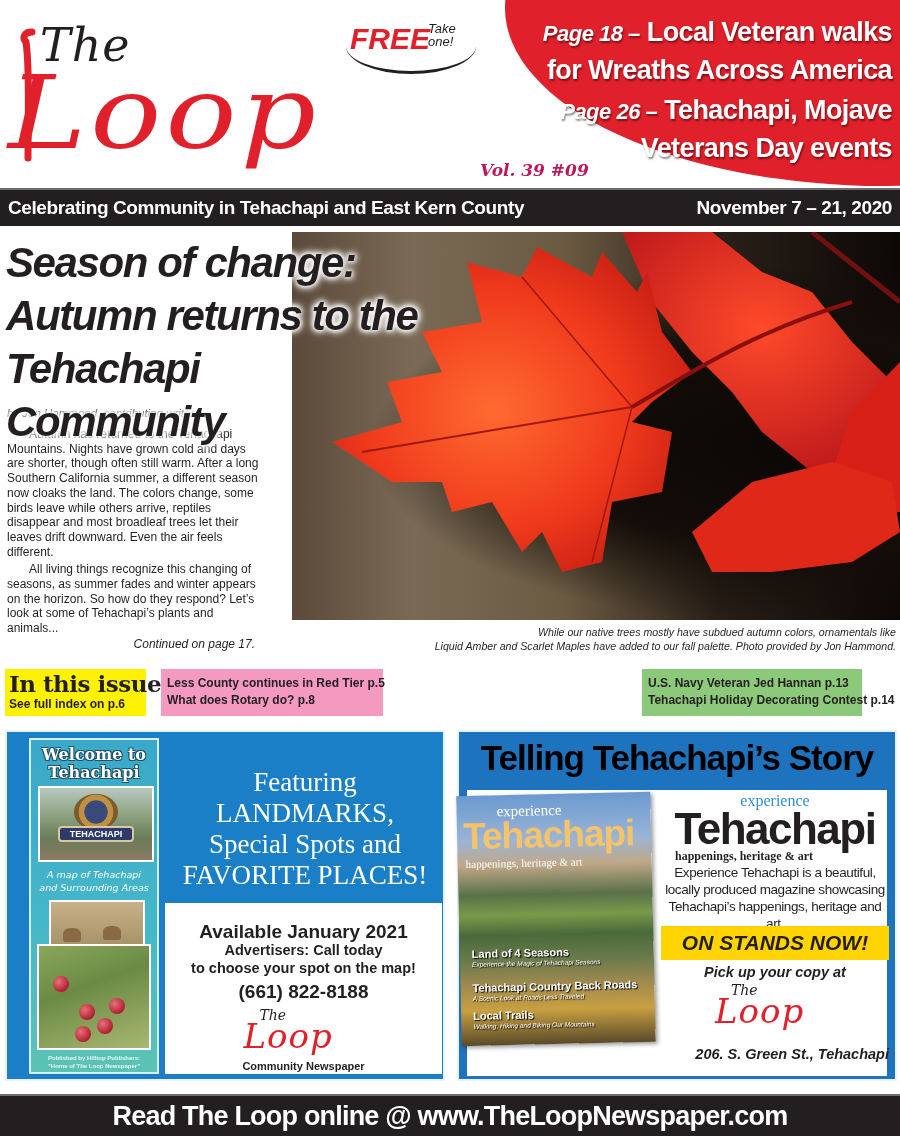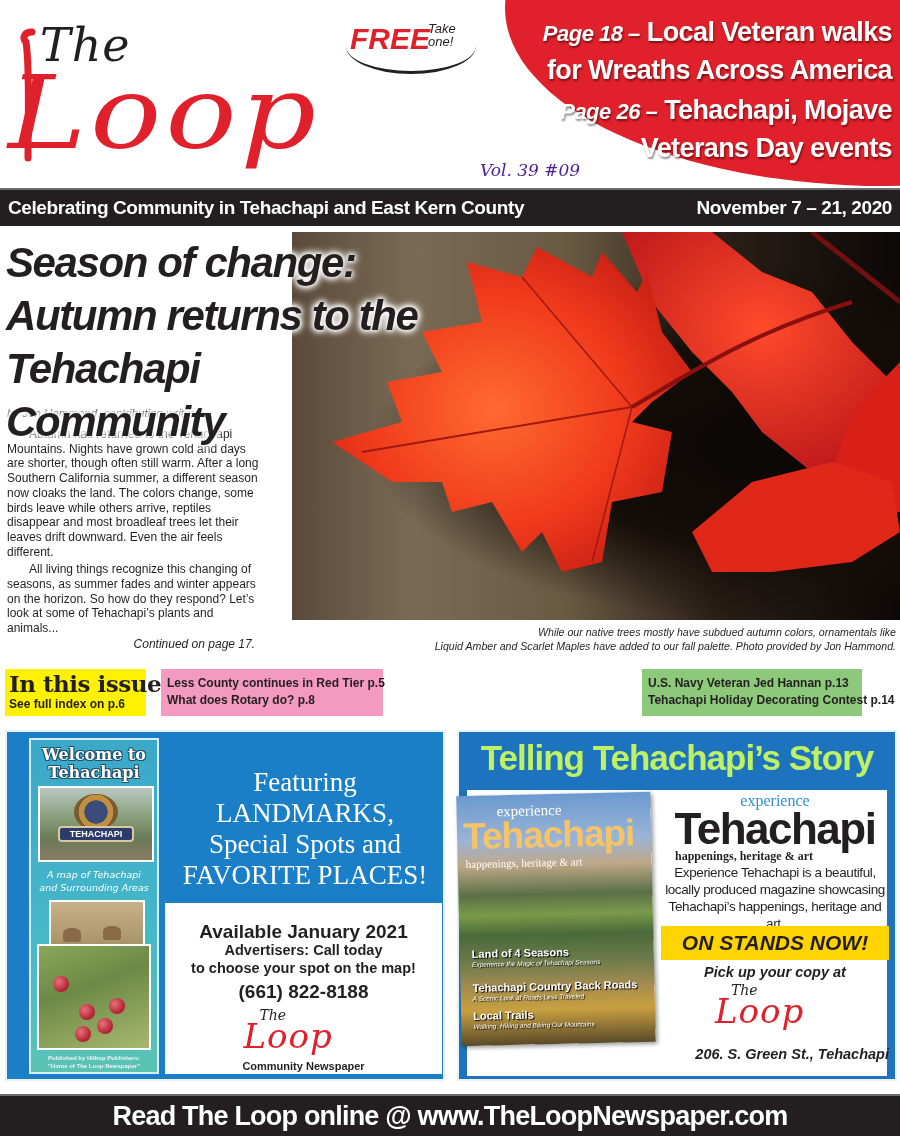--- a/index.html
+++ b/index.html
@@ -8,21 +8,21 @@
 
   
   .masthead { position: absolute; left: 0; top: 0; width: 900px; height: 188px; overflow: hidden; }
   .logo-the { position: absolute; left: 40px; top: 18px; font-family: "DejaVu Serif", serif; font-style: italic; font-size: 46px; color: #231f20; letter-spacing: 1px; }
   .logo-loop { position: absolute; left: 8px; top: 62px; font-family: "DejaVu Serif", serif; font-style: italic; font-size: 118px; line-height: 1; color: #e0202a; letter-spacing: 4px; transform: scaleY(0.86); transform-origin: top left; }
   .logo-bigL { position: absolute; left: 18px; top: 28px; width: 20px; height: 142px; }
   .free-badge { position: absolute; left: 346px; top: 20px; width: 132px; height: 54px; }
   .free-text { position: absolute; left: 4px; top: 2px; font-family: "Liberation Sans", sans-serif; font-weight: bold; font-style: italic; font-size: 30px; color: #e0202a; }
   .take-text { position: absolute; left: 82px; top: 2px; font-family: "Liberation Sans", sans-serif; font-style: italic; font-size: 13px; line-height: 13px; color: #231f20; }
   .free-swoosh { position: absolute; left: 0; top: 22px; width: 130px; height: 32px; border-bottom: 3px solid #231f20; border-radius: 0 0 70px 70px / 0 0 30px 30px; }
-  .vol { position: absolute; left: 480px; top: 160px; font-family: "DejaVu Serif", serif; font-style: italic; font-size: 17px; color: #4c1d95; }
+  .vol { position: absolute; left: 480px; top: 160px; font-family: "DejaVu Serif", serif; font-style: italic; font-size: 17px; color: #be185d; font-weight: bold; }
 
   .red-banner { position: absolute; left: 505px; top: -170px; width: 760px; height: 356px; background: #e0202a; border-radius: 50%; }
   .banner-text { position: absolute; right: 8px; top: 14px; width: 400px; text-align: right; color: #fff; font-family: "Liberation Sans", sans-serif; font-weight: bold; text-shadow: 1px 2px 2px rgba(0,0,0,0.45); }
   .banner-line { font-size: 27px; line-height: 36px; letter-spacing: -0.6px; white-space: nowrap; }
   .banner-line .pg { font-style: italic; font-size: 22px; letter-spacing: -0.5px; }
   .banner-gap { height: 4px; }
 
   
   .tagline-bar { position: absolute; left: 0; top: 188px; width: 900px; height: 38px; background: #231f20; border-top: 2px solid #6d6e71; color: #fff; display: flex; align-items: center; justify-content: space-between; padding: 0 8px 0 8px; }
   .tagline-text { font-weight: bold; font-size: 19px; letter-spacing: -0.4px; }
@@ -74,21 +74,21 @@
   .map-headline { position: absolute; left: 160px; top: 4px; width: 276px; text-align: center; font-family: "Liberation Serif", serif; color: #fff; font-size: 27px; line-height: 31px; }
   .map-white { position: absolute; left: 158px; top: 171px; width: 277px; height: 171px; background: #fff; text-align: center; color: #231f20; }
   .map-avail { margin-top: 20px; font-weight: bold; font-size: 19px; line-height: 18px; }
   .map-call { font-weight: bold; font-size: 14.5px; line-height: 18px; }
   .map-phone { font-weight: bold; font-size: 19px; line-height: 26px; margin-top: 2px; }
   .mini-logo { position: relative; width: 160px; height: 50px; margin: 2px auto 0; }
   .mini-the { position: absolute; left: 36px; top: 0; font-family: "DejaVu Serif", serif; font-style: italic; font-size: 14px; color: #231f20; }
   .mini-loop { position: absolute; left: 20px; top: 10px; font-family: "DejaVu Serif", serif; font-style: italic; font-size: 34px; line-height: 38px; color: #e0202a; letter-spacing: 1px; }
   .map-community { font-weight: bold; font-size: 11px; line-height: 14px; margin-top: 2px; }
 
-  .story-title { position: absolute; left: 0; top: 4px; width: 100%; text-align: center; color: #bef264; font-weight: bold; font-size: 35px; line-height: 44px; letter-spacing: -1px; }
+  .story-title { position: absolute; left: 0; top: 4px; width: 100%; text-align: center; color: #000000; font-weight: bold; font-size: 35px; line-height: 44px; letter-spacing: -1px; }
   .story-white { position: absolute; left: 8px; top: 58px; width: 420px; height: 286px; background: #fff; }
   .mag-cover { position: absolute; left: -8px; top: 4px; width: 194px; height: 250px; transform: rotate(-1.3deg);
     background: linear-gradient(180deg, #6b9ad0 0%, #9ab4d6 18%, #c0a888 28%, #5a7048 40%, #7a9a4a 48%, #4a6a3a 56%, #6a7a4a 66%, #a08a50 76%, #c8a040 86%, #5a4a2a 100%); box-shadow: 2px 2px 4px rgba(0,0,0,0.4); }
   .mag-exp { position: absolute; left: 40px; top: 8px; font-family: "Liberation Serif", serif; font-size: 15px; color: #fff; }
   .mag-teh { position: absolute; left: 6px; top: 20px; font-weight: bold; font-size: 37px; color: #f5c46a; letter-spacing: -1px; }
   .mag-hap { position: absolute; left: 8px; top: 62px; font-family: "Liberation Serif", serif; font-size: 11px; color: #fff; }
   .mag-item { position: absolute; left: 12px; color: #fff; text-shadow: 1px 1px 1px #000; }
   .mag-item .t { font-weight: bold; font-size: 11px; line-height: 13px; }
   .mag-item .s { font-style: italic; font-size: 6.5px; line-height: 8px; }
   .exp-brand { position: absolute; left: 198px; top: 4px; width: 220px; text-align: center; }

